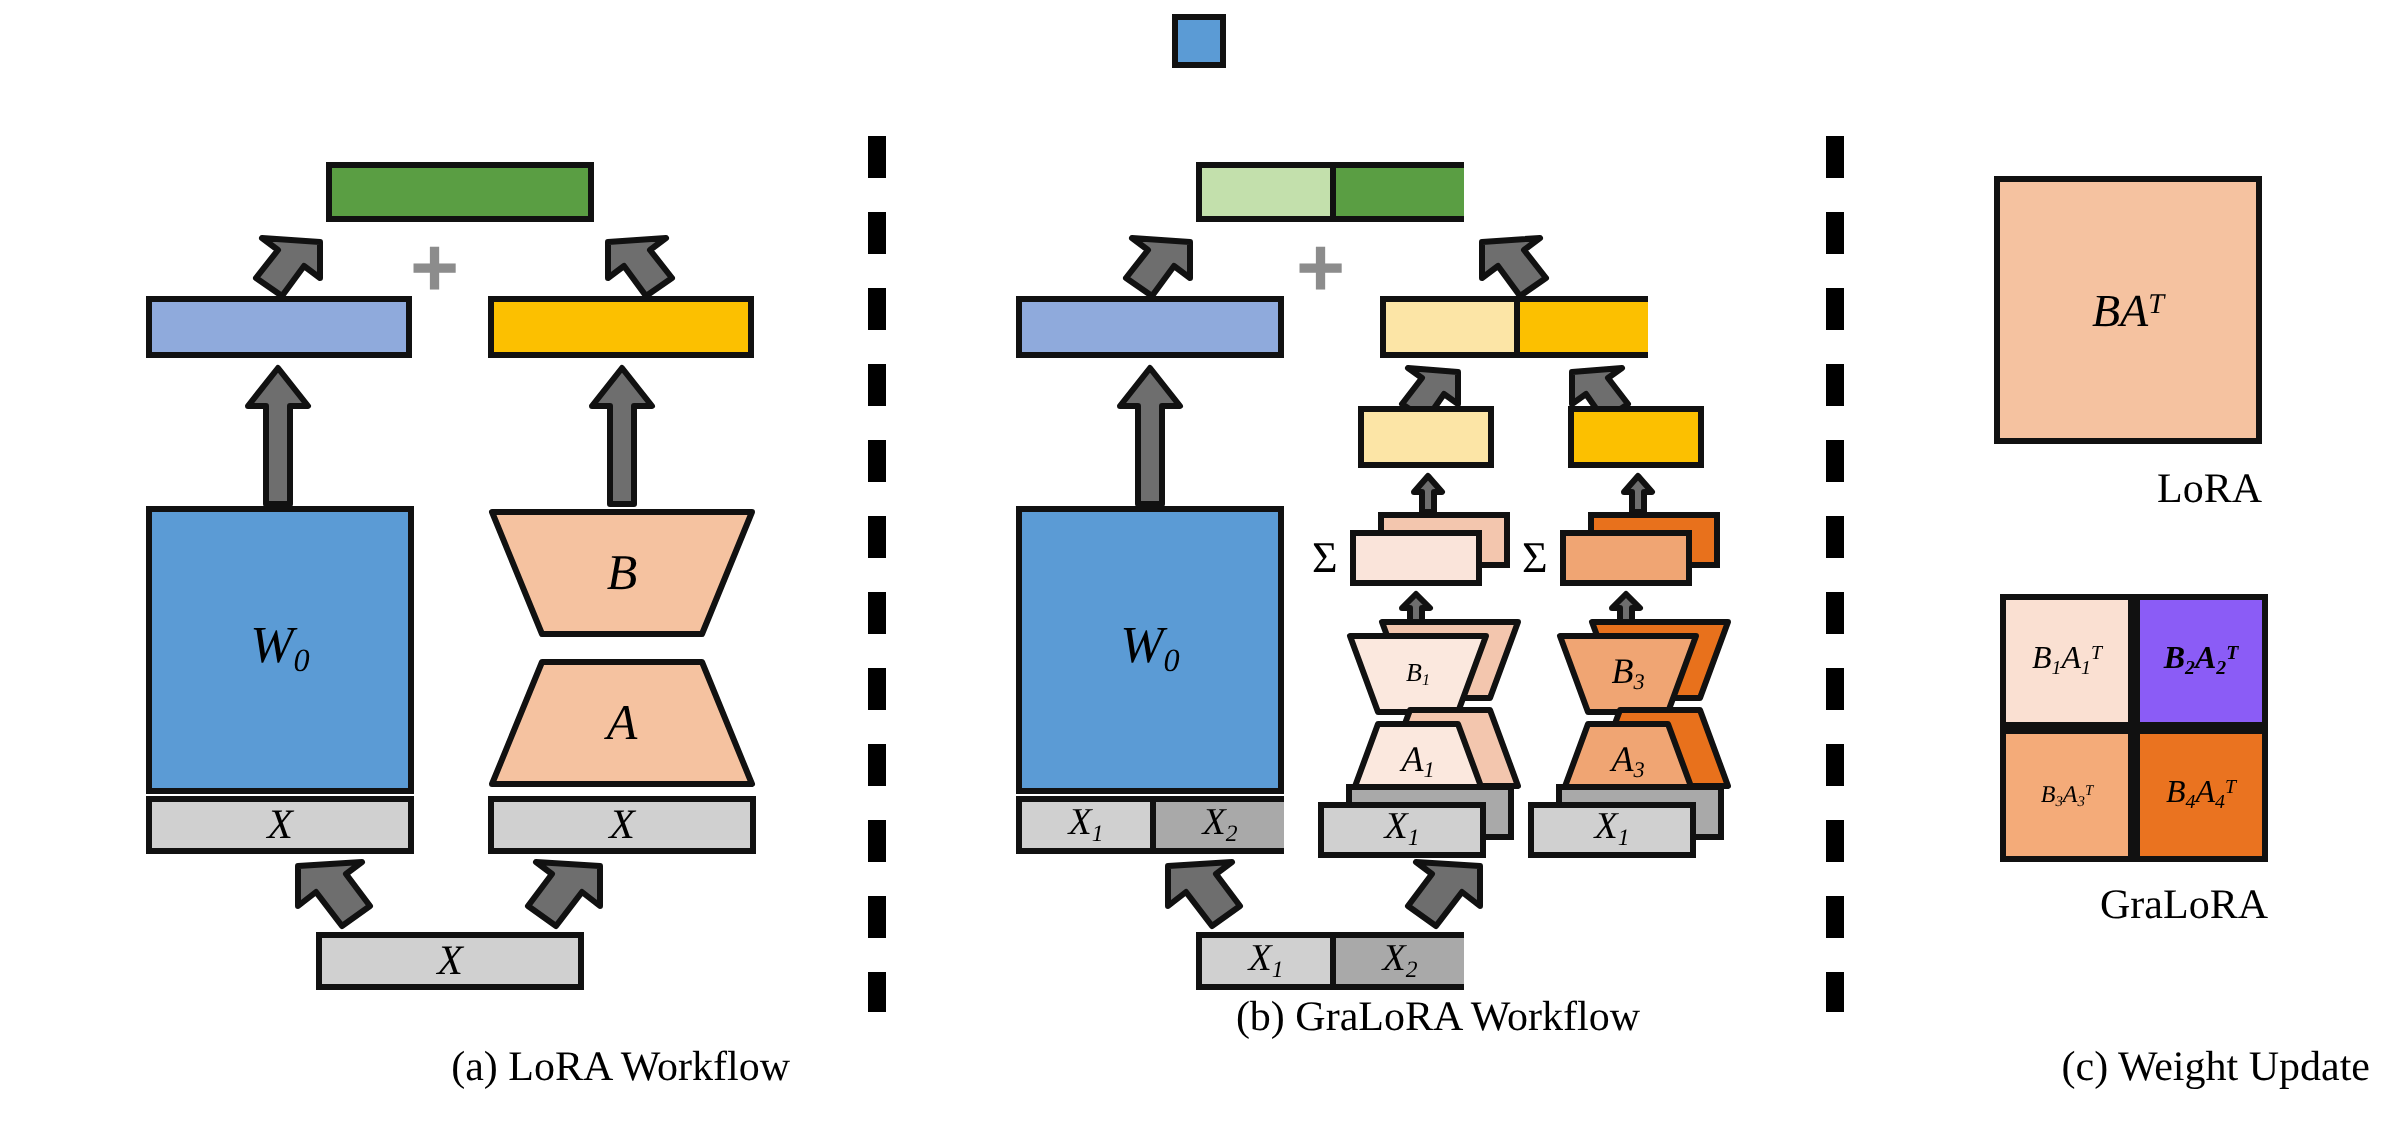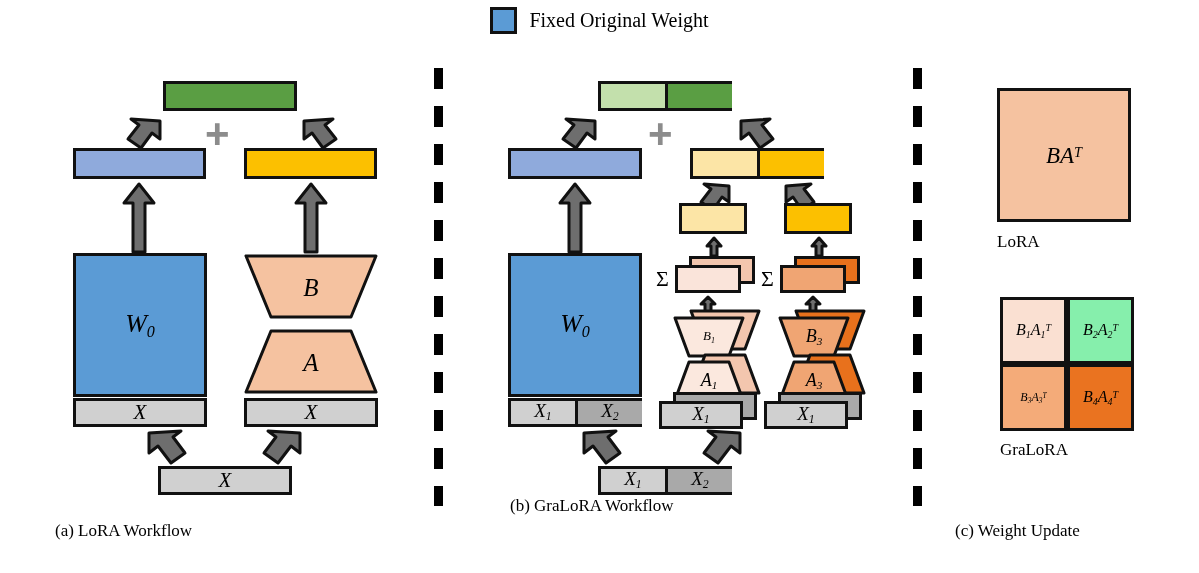--- a/index.html
+++ b/index.html
@@ -14,21 +14,21 @@
   
   #legend{position:absolute;left:0;top:4px;width:1199px;height:32px;
           display:flex;justify-content:center;align-items:center;gap:56px;}
   .lg-item{display:flex;align-items:center;gap:12px;}
   .lg-sw{width:27px;height:27px;border:3px solid #111;box-sizing:border-box;}
   .lg-tx{font-size:20px;font-family:"Liberation Serif",serif;}
   
   .divider{position:absolute;width:9px;top:68px;height:438px;
            background:repeating-linear-gradient(to bottom,#000 0 21px,transparent 21px 38px);}
   
-  .caption{position:absolute;font-size:17px;text-align:left;
+  .caption{position:absolute;font-size:21px;text-align:right;
            font-family:"Liberation Serif",serif;white-space:nowrap;}
   
   .trap{position:absolute;box-sizing:border-box;}
   .trap svg{display:block;width:100%;height:100%;overflow:visible;}
   .trap .tlab{position:absolute;left:0;right:0;top:50%;transform:translateY(-50%);
               text-align:center;font-style:italic;line-height:1;}
   
   .arw{position:absolute;}
   .arw svg{display:block;overflow:visible;}
   
@@ -38,21 +38,20 @@
   .sig{position:absolute;font-size:22px;font-family:"Liberation Serif",serif;line-height:1;}
   
   .half{position:absolute;top:0;bottom:0;display:flex;align-items:center;justify-content:center;}
 </style>
 </head>
 <body>
 
 <div id="legend">
   <div class="lg-item">
     <span class="lg-sw" id="lgsw0" style="background: rgb(91, 155, 213);"></span>
-    <span class="lg-tx">Fixed Original Weight</span>
   </div>
 </div>
 
 <div class="divider" style="left:434px;"></div>
 <div class="divider" style="left:913px;"></div>
 
 <div>
 
   <div class="box" id="a-out" style="left: 163px; top: 81px; width: 134px; height: 30px; background: rgb(90, 158, 67);"></div>
 
@@ -329,21 +328,21 @@
       <span>BA</span><span class="sup">T</span>
     </span>
   </div>
   <div class="caption" style="left:997px;top:232px;width:134px;font-style:normal;">LoRA</div>
 
   <div class="box" id="c-g0" style="left: 1000px; top: 297px; width: 67px; height: 67px; background: rgb(250, 224, 210);">
     <span class="lbl" style="font-size:16px;">
       <span>B</span><span class="sub">1</span><span>A</span><span class="sub">1</span><span class="sup">T</span>
     </span>
   </div>
-  <div class="box" id="c-g1" style="left: 1067px; top: 297px; width: 67px; height: 67px; background: #86efac;">
+  <div class="box" id="c-g1" style="left: 1067px; top: 297px; width: 67px; height: 67px; background: #8b5cf6; font-weight: bold;">
     <span class="lbl" style="font-size:16px;">
       <span>B</span><span class="sub">2</span><span>A</span><span class="sub">2</span><span class="sup">T</span>
     </span>
   </div>
   <div class="box" id="c-g2" style="left: 1000px; top: 364px; width: 67px; height: 67px; background: rgb(244, 171, 121);">
     <span class="lbl" style="font-size:12px;">
       <span>B</span><span class="sub">3</span><span>A</span><span class="sub">3</span><span class="sup">T</span>
     </span>
   </div>
   <div class="box" id="c-g3" style="left: 1067px; top: 364px; width: 67px; height: 67px; background: rgb(234, 115, 32);">

